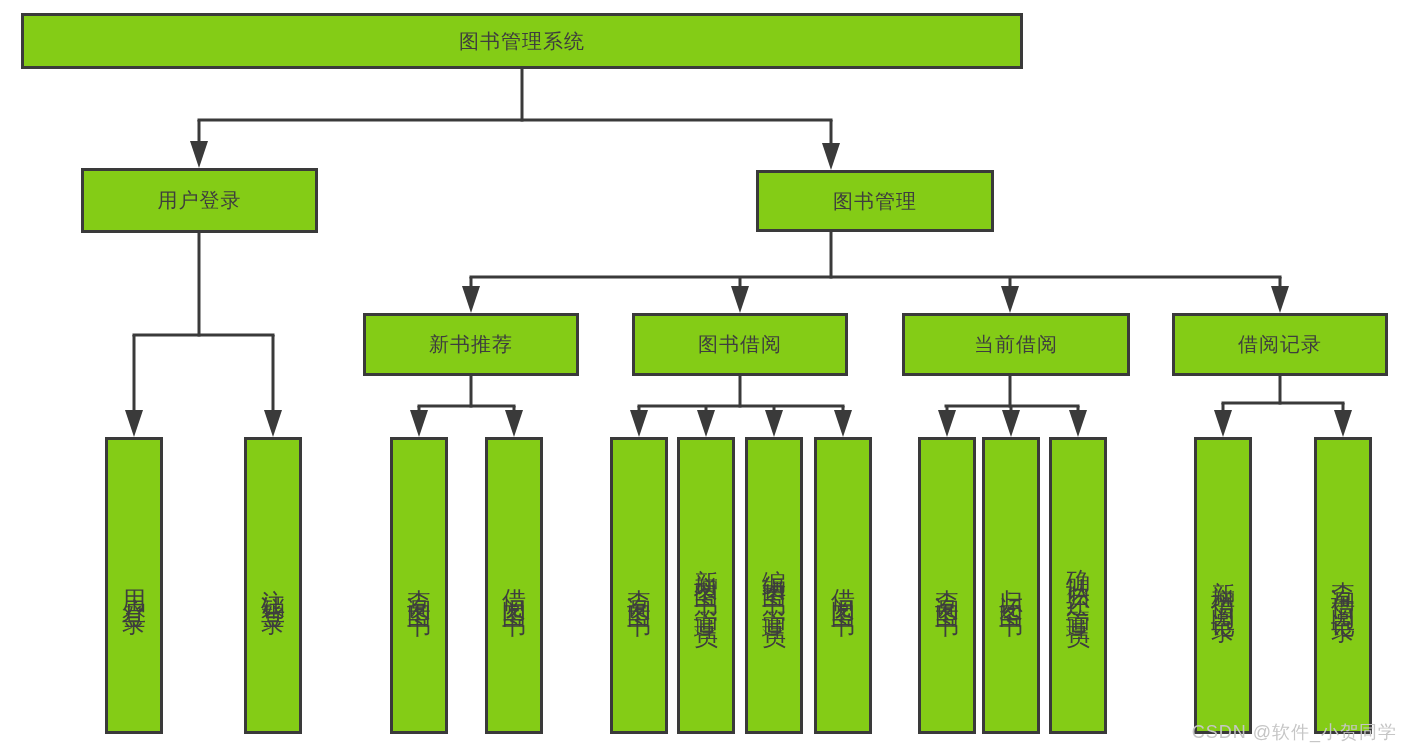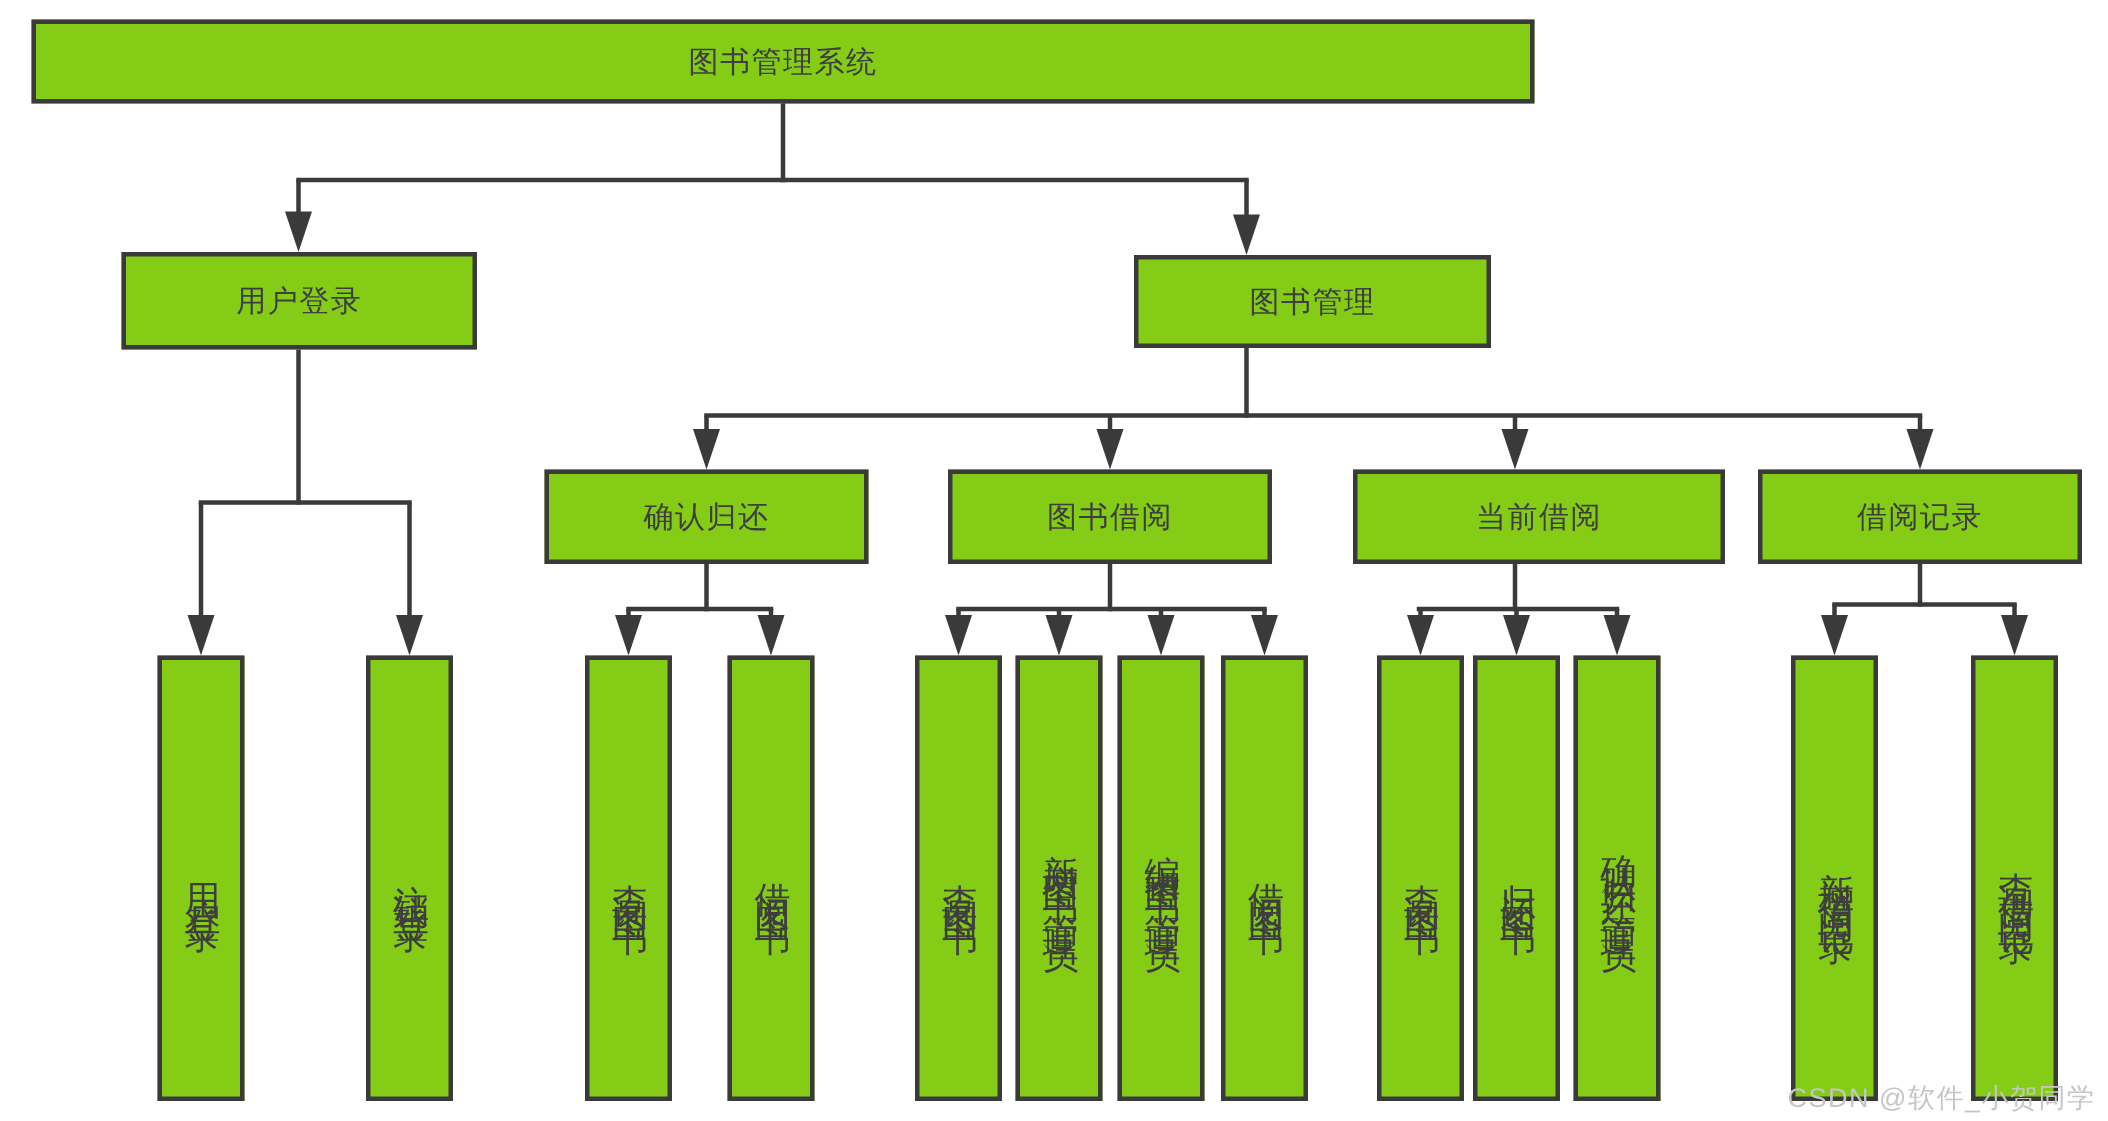--- a/index.html
+++ b/index.html
@@ -128,26 +128,26 @@
   </div>
 
   <div class="node" style="left:81px; top:168px; width:237px; height:65px;">
     <span>用户登录</span>
   </div>
   <div class="node" style="left:712px; top:170px; width:238px; height:62px;margin-left:44px;">
     <span>图书管理</span>
   </div>
 
   <div class="node" style="left:363px; top:313px; width:216px; height:63px;">
-    <span>确认归还</span>
+    <span>新书推荐</span>
   </div>
   <div class="node" style="left:632px; top:313px; width:216px; height:63px;">
     <span>图书借阅</span>
   </div>
-  <div class="node" style="left:902px; top:313px; width:248px; height:63px;">
+  <div class="node" style="left:902px; top:313px; width:228px; height:63px;">
     <span>当前借阅</span>
   </div>
   <div class="node" style="left:1172px; top:313px; width:216px; height:63px;">
     <span>借阅记录</span>
   </div>
 
   <div class="leaf" style="left:105px;">
     <span class="vtext">用户登录</span>
   </div>
   <div class="leaf" style="left:244px;">

